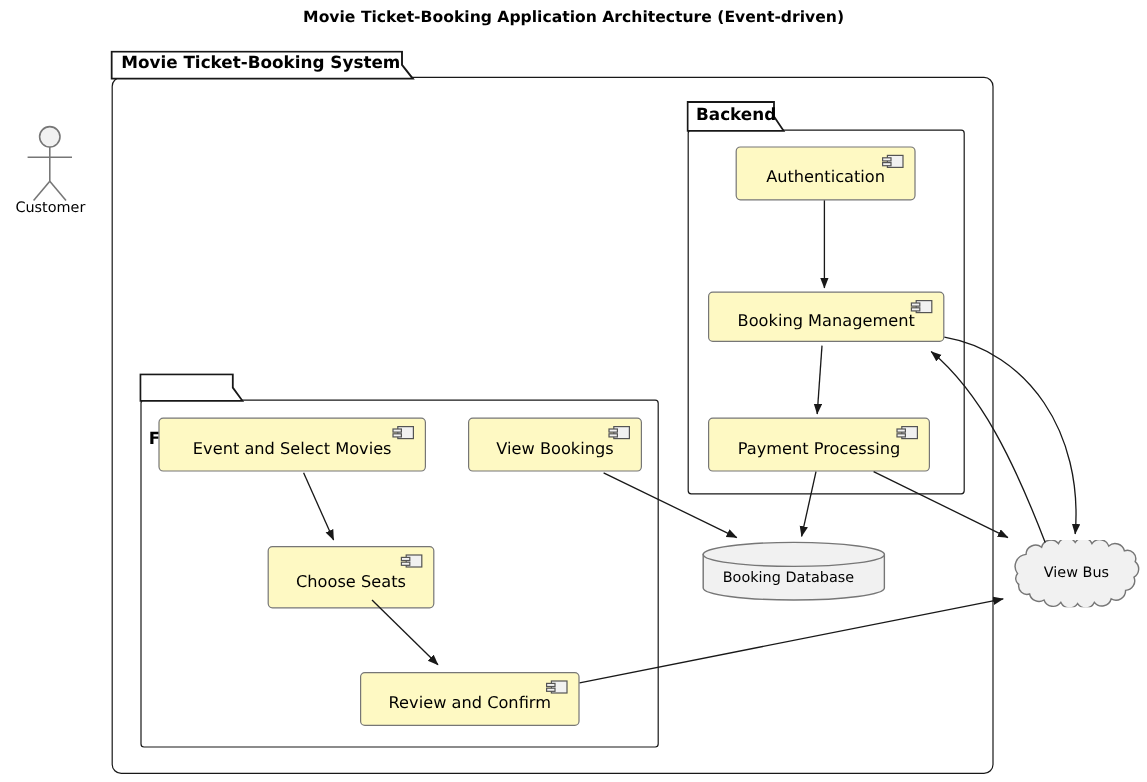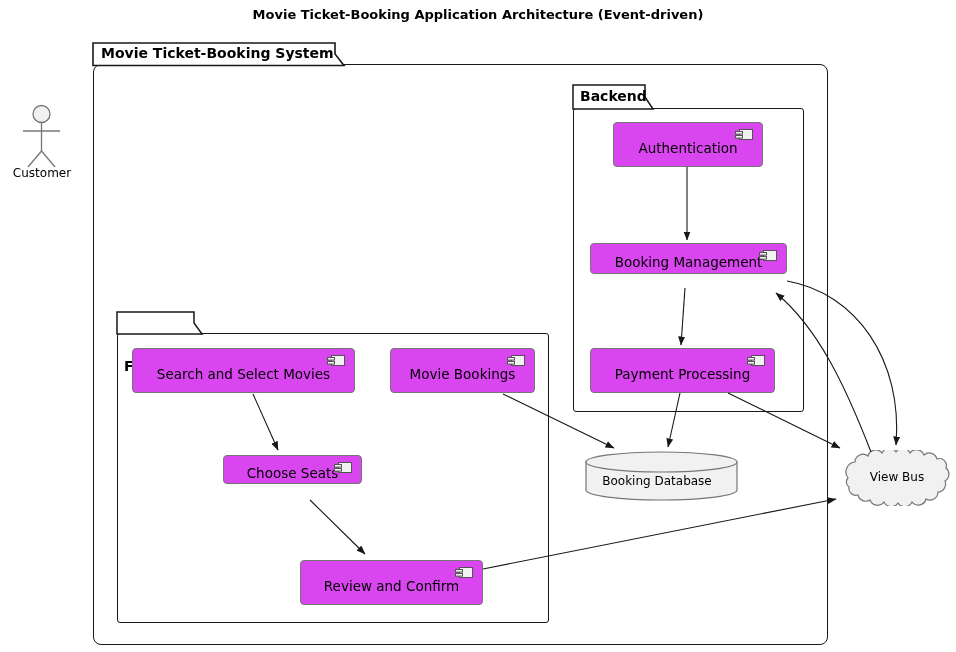--- a/index.html
+++ b/index.html
@@ -2,21 +2,21 @@
 <html><head>
 <meta charset="utf-8">
 <style>
   html,body{margin:0;padding:0;background:#ffffff;}
   body{width:956px;height:652px;position:relative;font-family:"DejaVu Sans","Liberation Sans",sans-serif;color:#000;}
   .abs{position:absolute;}
   .title{left:0;top:7px;width:956px;text-align:center;font-size:13px;font-weight:bold;}
   .frame-body{border:1.6px solid #181818;border-radius:8px;background:transparent;}
   .pkg-body{border:1.5px solid #181818;border-radius:3px;background:transparent;}
   .tab-label{font-size:14px;font-weight:bold;white-space:nowrap;}
-  .node{background:#d946ef;border:1px solid #767676;border-radius:4px;display:flex;align-items:center;justify-content:center;box-sizing:border-box;padding-top:7px;}
+  .node{background:#fef9c3;border:1px solid #767676;border-radius:4px;display:flex;align-items:center;justify-content:center;box-sizing:border-box;padding-top:7px;}
   .node .lbl{font-size:13.5px;white-space:nowrap;}
   .comp-icon{position:absolute;top:5px;right:8px;}
   .shape-label{font-size:12px;text-align:center;white-space:nowrap;}
   svg{display:block;}
 </style>
 </head>
 <body>
 
 <div class="abs title">Movie Ticket-Booking Application Architecture (Event-driven)</div>
 
@@ -49,21 +49,21 @@
 
 <div class="abs node" style="left:613px;top:122px;width:150px;height:45px;">
   <svg class="comp-icon" width="20" height="14">
     <rect x="5.5" y="1.5" width="13" height="10" fill="#f1f1f1" stroke="#545454"></rect>
     <rect x="1.5" y="3.5" width="7" height="2.6" fill="#f1f1f1" stroke="#545454"></rect>
     <rect x="1.5" y="7.5" width="7" height="2.6" fill="#f1f1f1" stroke="#545454"></rect>
   </svg>
   <span class="lbl">Authentication</span>
 </div>
 
-<div class="abs node" style="left:590px;top:243px;width:197px;height:31px;">
+<div class="abs node" style="left:590px;top:243px;width:197px;height:42px;">
   <svg class="comp-icon" width="20" height="14">
     <rect x="5.5" y="1.5" width="13" height="10" fill="#f1f1f1" stroke="#545454"></rect>
     <rect x="1.5" y="3.5" width="7" height="2.6" fill="#f1f1f1" stroke="#545454"></rect>
     <rect x="1.5" y="7.5" width="7" height="2.6" fill="#f1f1f1" stroke="#545454"></rect>
   </svg>
   <span class="lbl">Booking Management</span>
 </div>
 
 <div class="abs node" style="left:590px;top:348px;width:185px;height:45px;">
   <svg class="comp-icon" width="20" height="14">
@@ -73,33 +73,33 @@
   </svg>
   <span class="lbl">Payment Processing</span>
 </div>
 
 <div class="abs node" style="left:132px;top:348px;width:223px;height:45px;">
   <svg class="comp-icon" width="20" height="14">
     <rect x="5.5" y="1.5" width="13" height="10" fill="#f1f1f1" stroke="#545454"></rect>
     <rect x="1.5" y="3.5" width="7" height="2.6" fill="#f1f1f1" stroke="#545454"></rect>
     <rect x="1.5" y="7.5" width="7" height="2.6" fill="#f1f1f1" stroke="#545454"></rect>
   </svg>
-  <span class="lbl">Search and Select Movies</span>
+  <span class="lbl">Event and Select Movies</span>
 </div>
 
 <div class="abs node" style="left:390px;top:348px;width:145px;height:45px;">
   <svg class="comp-icon" width="20" height="14">
     <rect x="5.5" y="1.5" width="13" height="10" fill="#f1f1f1" stroke="#545454"></rect>
     <rect x="1.5" y="3.5" width="7" height="2.6" fill="#f1f1f1" stroke="#545454"></rect>
     <rect x="1.5" y="7.5" width="7" height="2.6" fill="#f1f1f1" stroke="#545454"></rect>
   </svg>
-  <span class="lbl">Movie Bookings</span>
+  <span class="lbl">View Bookings</span>
 </div>
 
-<div class="abs node" style="left:223px;top:455px;width:139px;height:29px;">
+<div class="abs node" style="left:223px;top:455px;width:139px;height:52px;">
   <svg class="comp-icon" width="20" height="14">
     <rect x="5.5" y="1.5" width="13" height="10" fill="#f1f1f1" stroke="#545454"></rect>
     <rect x="1.5" y="3.5" width="7" height="2.6" fill="#f1f1f1" stroke="#545454"></rect>
     <rect x="1.5" y="7.5" width="7" height="2.6" fill="#f1f1f1" stroke="#545454"></rect>
   </svg>
   <span class="lbl">Choose Seats</span>
 </div>
 
 <div class="abs node" style="left:300px;top:560px;width:183px;height:45px;">
   <svg class="comp-icon" width="20" height="14">

